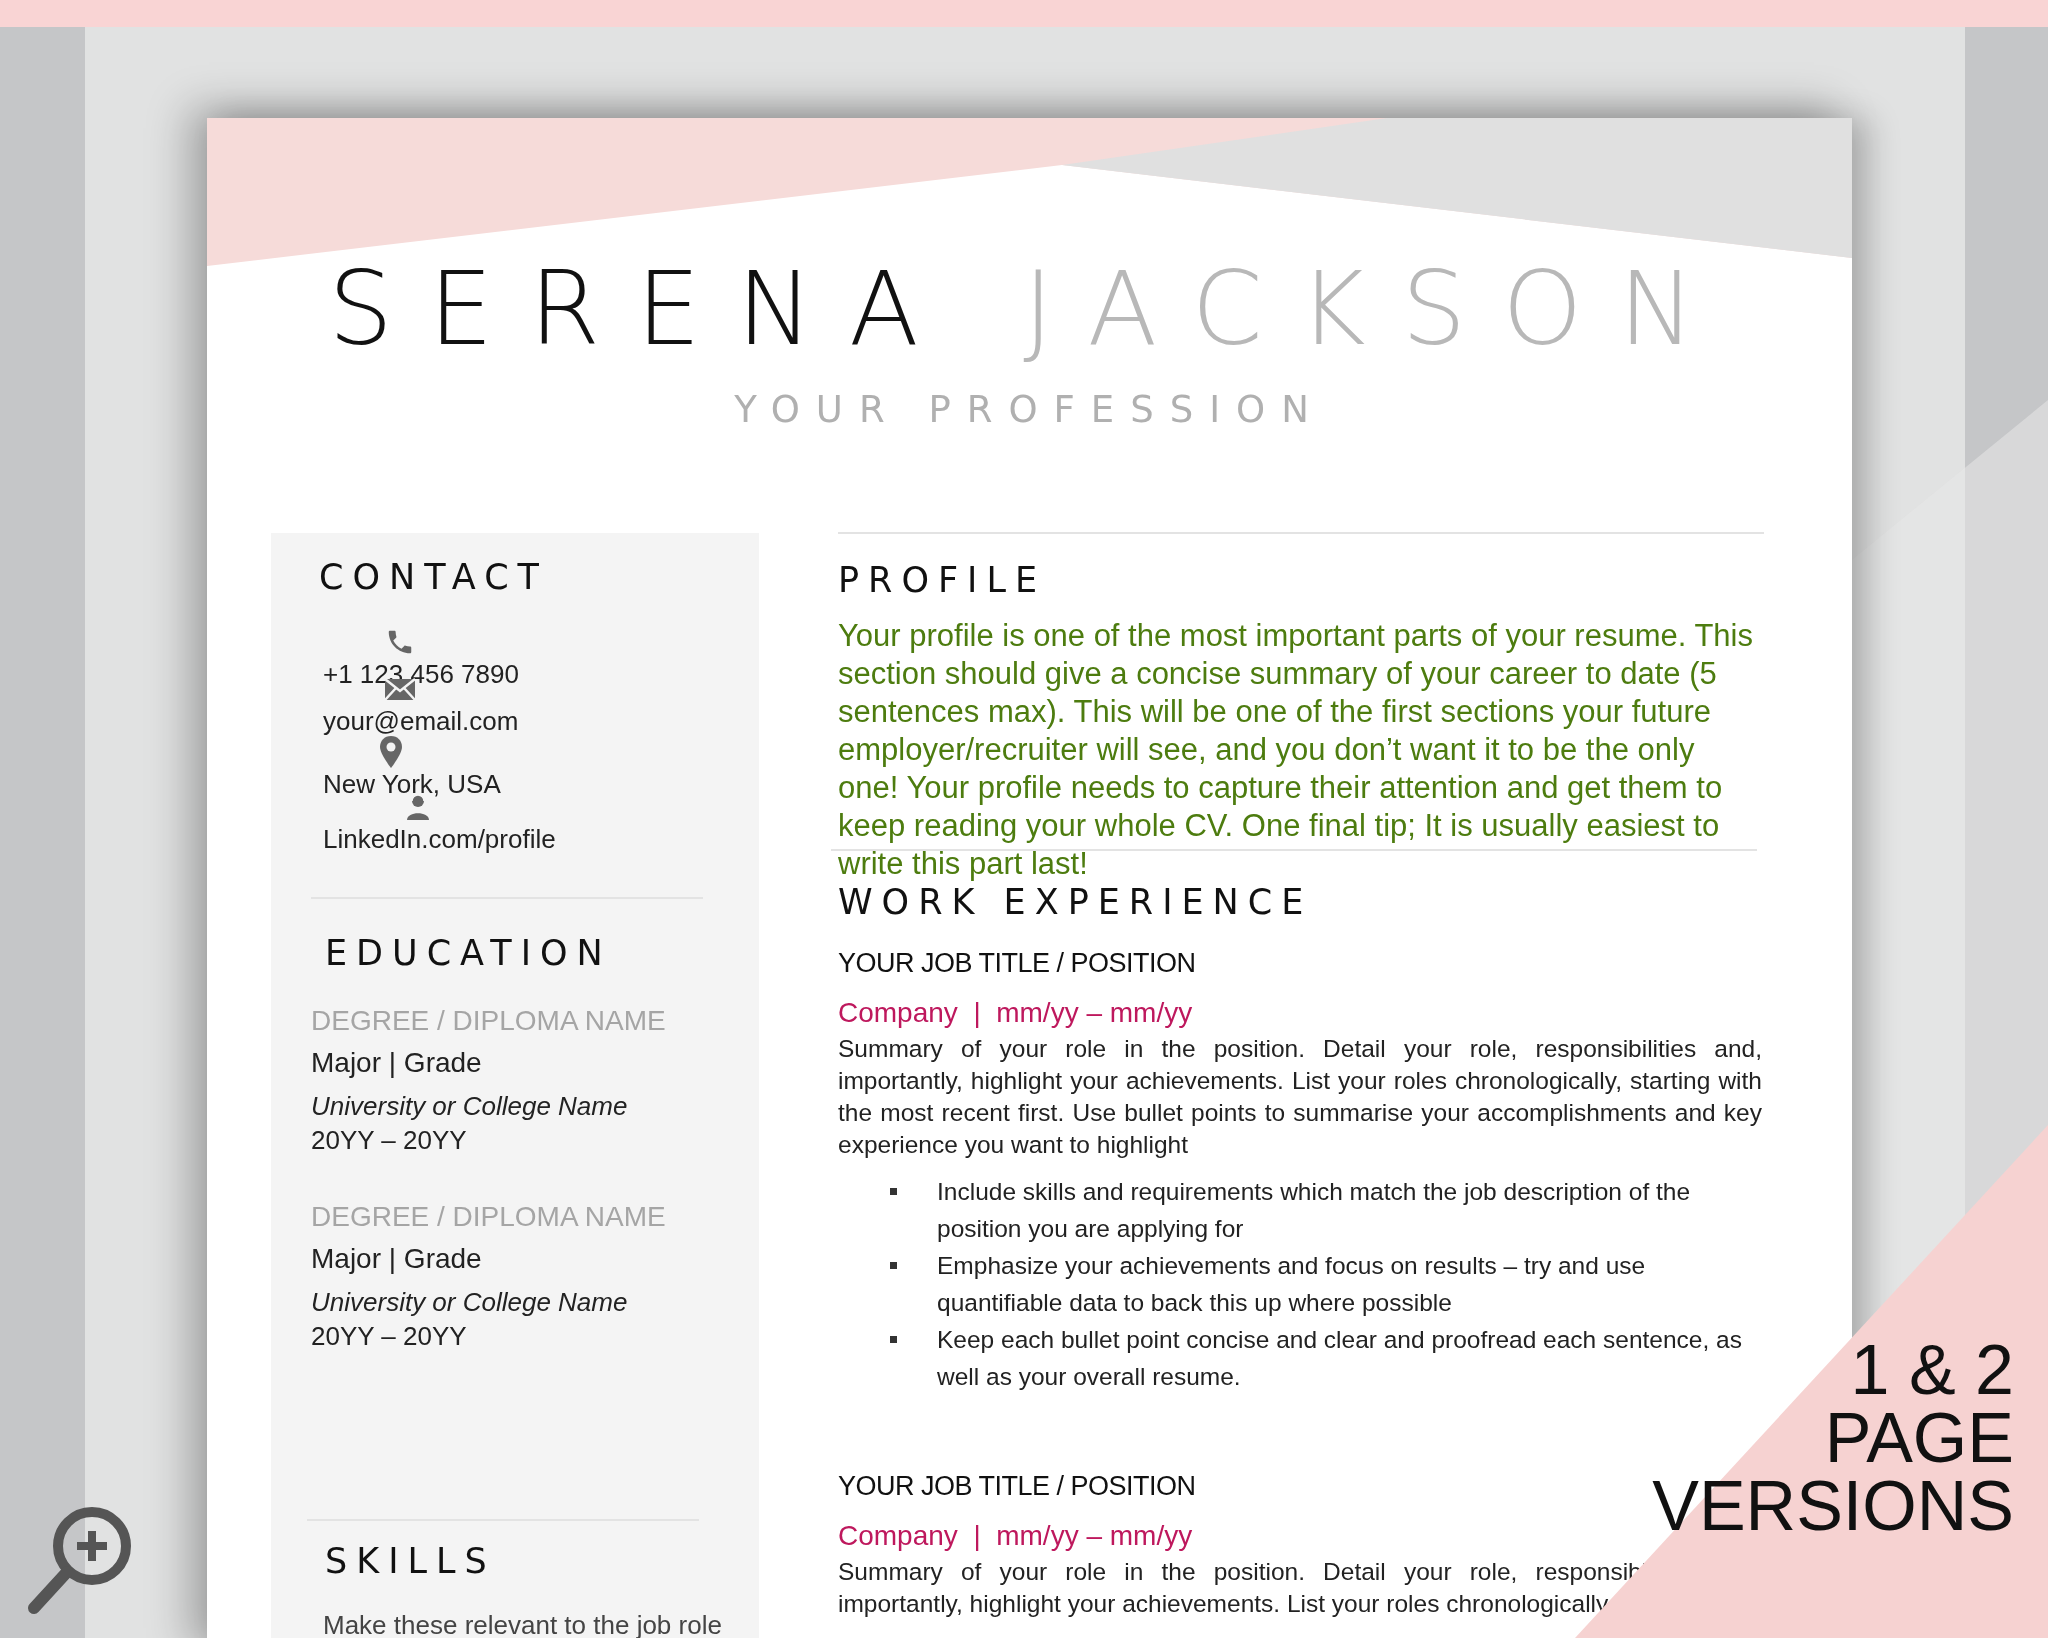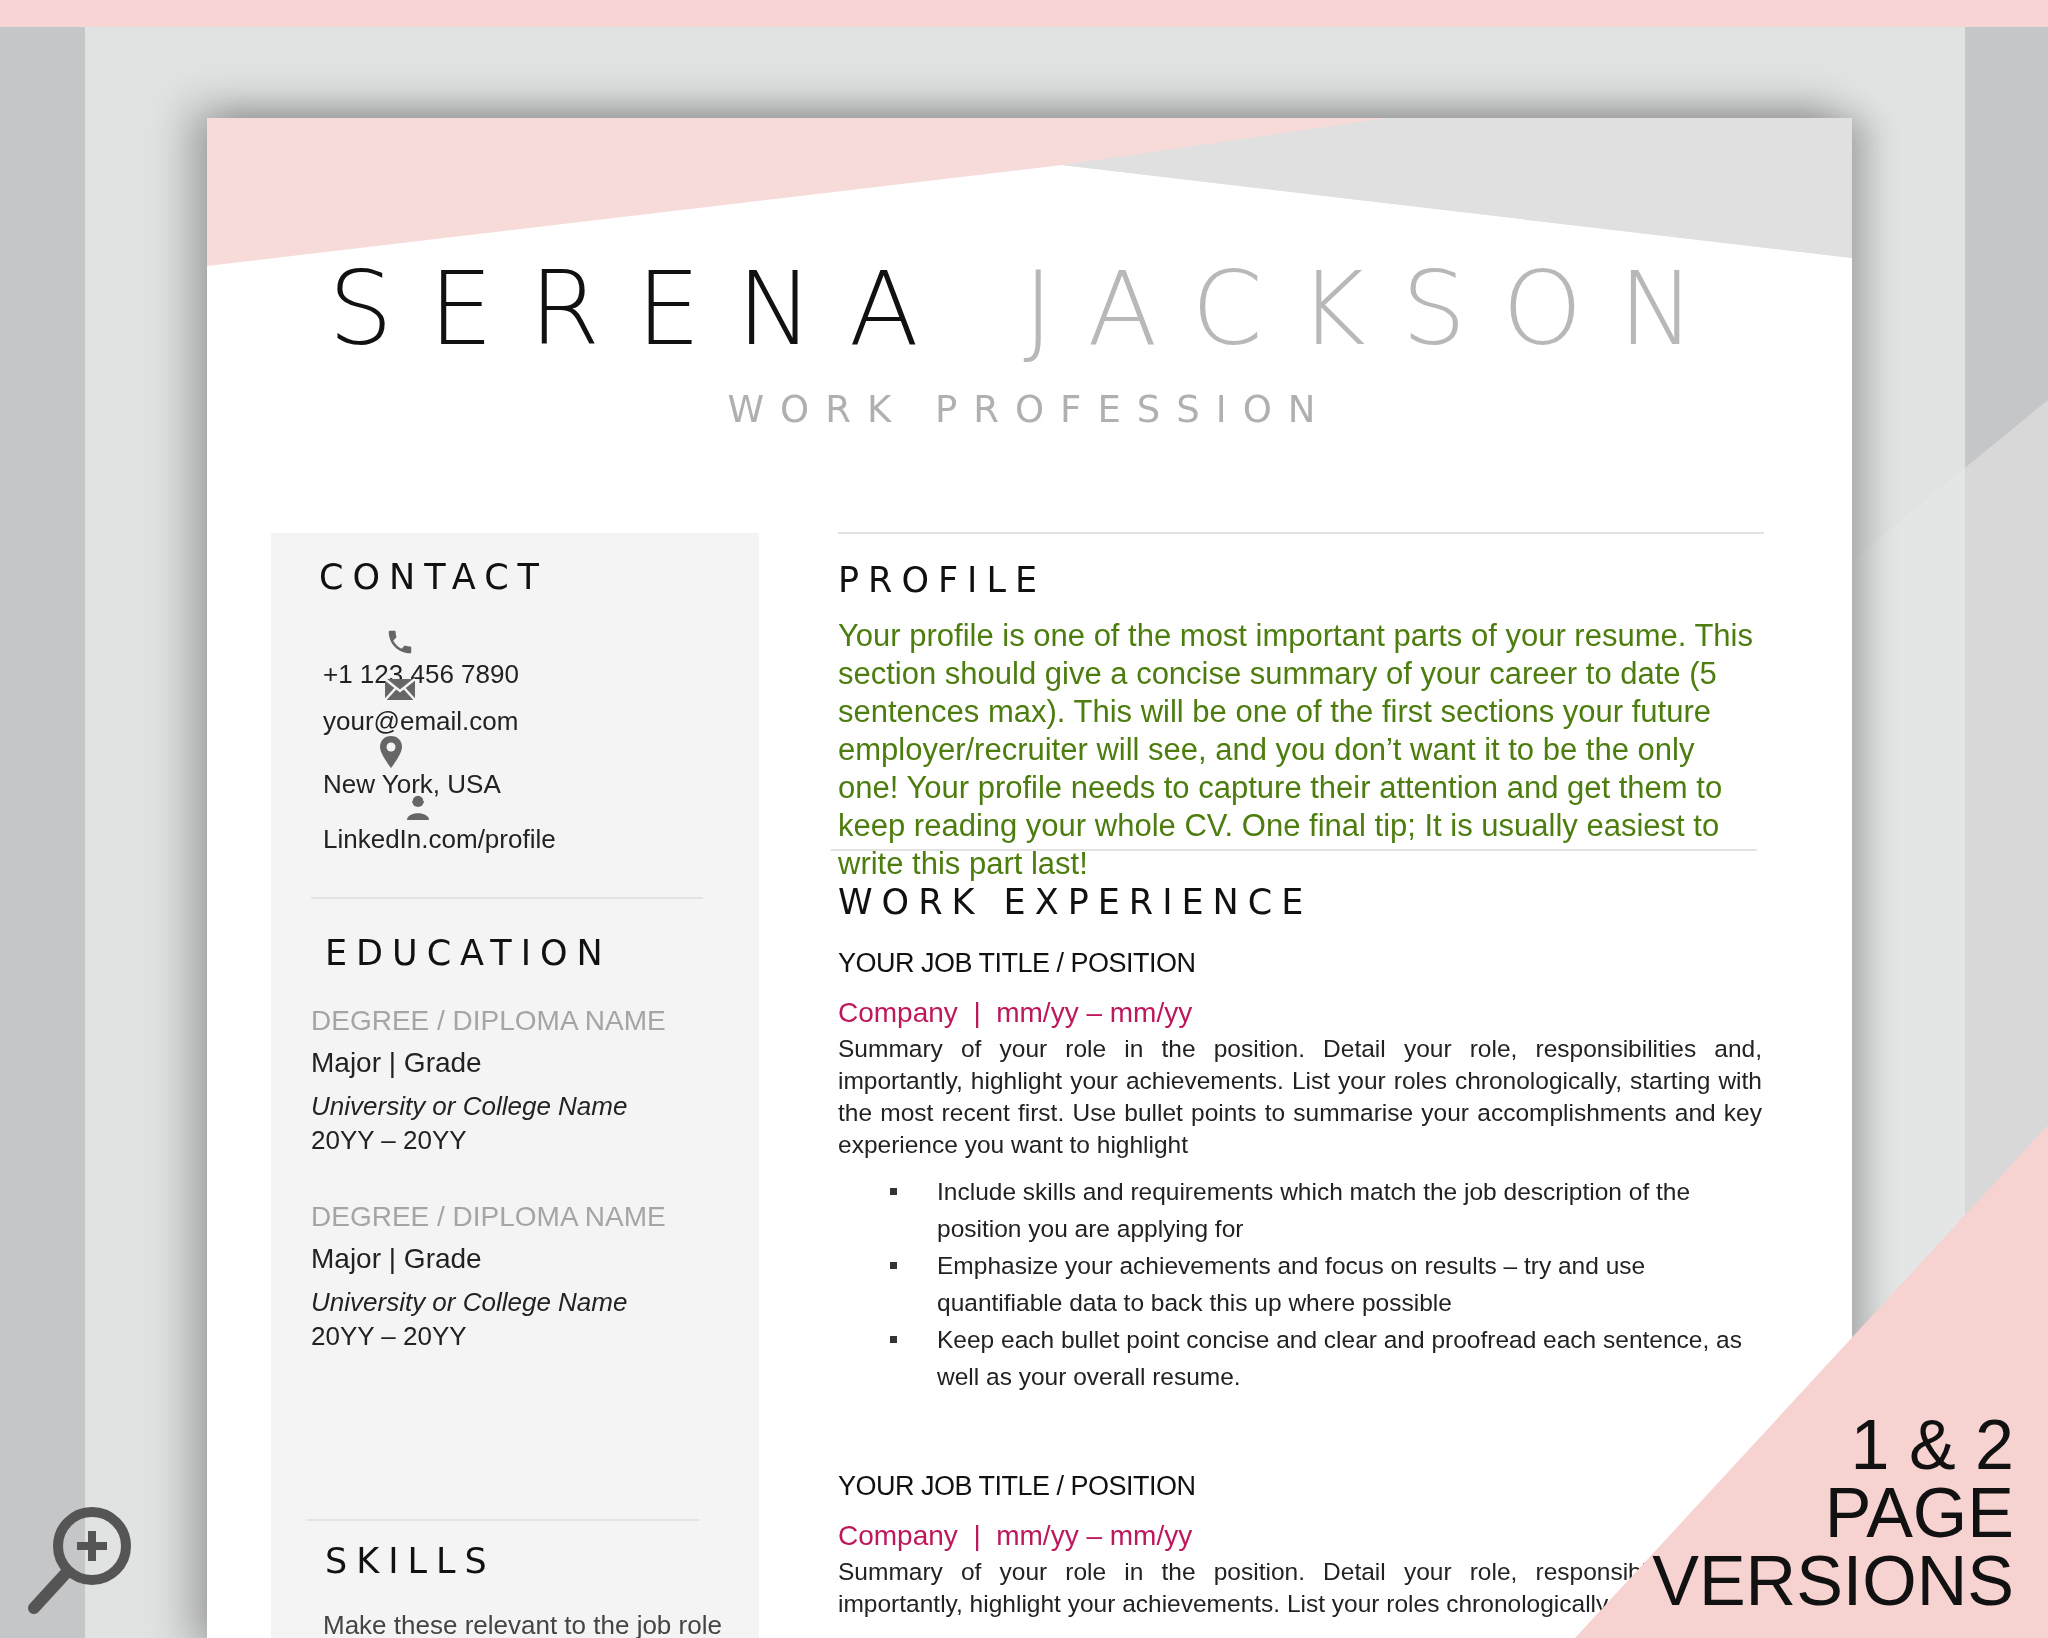--- a/index.html
+++ b/index.html
@@ -28,21 +28,21 @@
   .sq{display:inline-block;width:7px;height:7px;background:#333;margin-right:40px;}
   .right{position:absolute;left:631px;width:924px;}
   .rtext{font-size:31px;color:#4d7c0f;line-height:38px;}
   .job-title{font-size:27px;color:#111;letter-spacing:-0.5px;}
   .job-meta{font-size:28px;color:#be185d;}
   .job-sum{font-size:24.5px;color:#222;line-height:32px;text-align:justify;}
   .bullets{margin:0;padding:0;list-style:none;}
   .bullets li{position:relative;padding-left:99px;font-size:24.5px;line-height:37px;color:#222;}
   .bullets li .sq{position:absolute;left:52px;top:15px;margin:0;}
   .corner{position:absolute;left:0;top:0;pointer-events:none;}
-  .corner-text{position:absolute;right:34px;top:1411px;text-align:right;font-size:70px;line-height:68px;color:#111;font-family:"Liberation Sans",sans-serif;}
+  .corner-text{position:absolute;right:34px;top:1336px;text-align:right;font-size:70px;line-height:68px;color:#111;font-family:"Liberation Sans",sans-serif;}
   .zoom-btn{position:absolute;left:26px;top:1500px;width:120px;height:120px;cursor:pointer;}
 </style>
 </head>
 <body>
 
 <div class="topband"></div>
 <div class="panel"></div>
 <div class="rightstripe"></div>
 <svg class="diag-light" width="2048" height="1638">
   <polygon points="1852,560 2048,400 2048,1638 1852,1638" fill="#e8e8e8" opacity="0.55"></polygon>
@@ -51,21 +51,21 @@
 <div class="page">
   <svg class="hdr-svg" width="1645" height="300">
     <polygon points="0,0 1180,0 1645,0 1645,140 855,47 0,148" fill="#f6dbd9"></polygon>
     <polygon points="855,47 1180,0 1645,0 1645,140" fill="#e0e0e0"></polygon>
   </svg>
 
   <div class="name">
     <span class="first">SERENA</span>
     <span class="last">JACKSON</span>
   </div>
-  <div class="profession">WORK PROFESSION</div>
+  <div class="profession">YOUR PROFESSION</div>
 
   <div class="sidebar">
     <div class="sec-h" style="left:48px;top:24px;">CONTACT</div>
 
     <div class="contact-row" style="top:92px;">
       <span class="ic">
         <svg width="30" height="30" viewBox="0 0 24 24">
             <path fill="#666" d="M6.6 10.8c1.4 2.8 3.8 5.1 6.6 6.6l2.2-2.2c.3-.3.7-.4 1-.2 1.1.4 2.3.6 3.6.6.6 0 1 .4 1 1V20c0 .6-.4 1-1 1C10.6 21 3 13.4 3 4c0-.6.4-1 1-1h3.5c.6 0 1 .4 1 1 0 1.3.2 2.5.6 3.6.1.3 0 .7-.2 1L6.6 10.8z"></path>
           </svg>
       </span>

